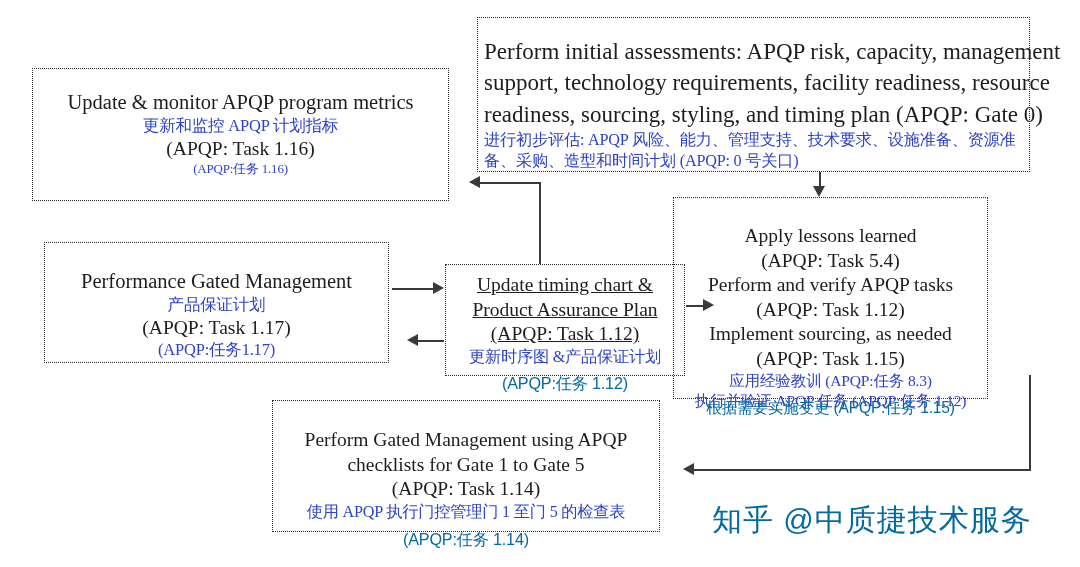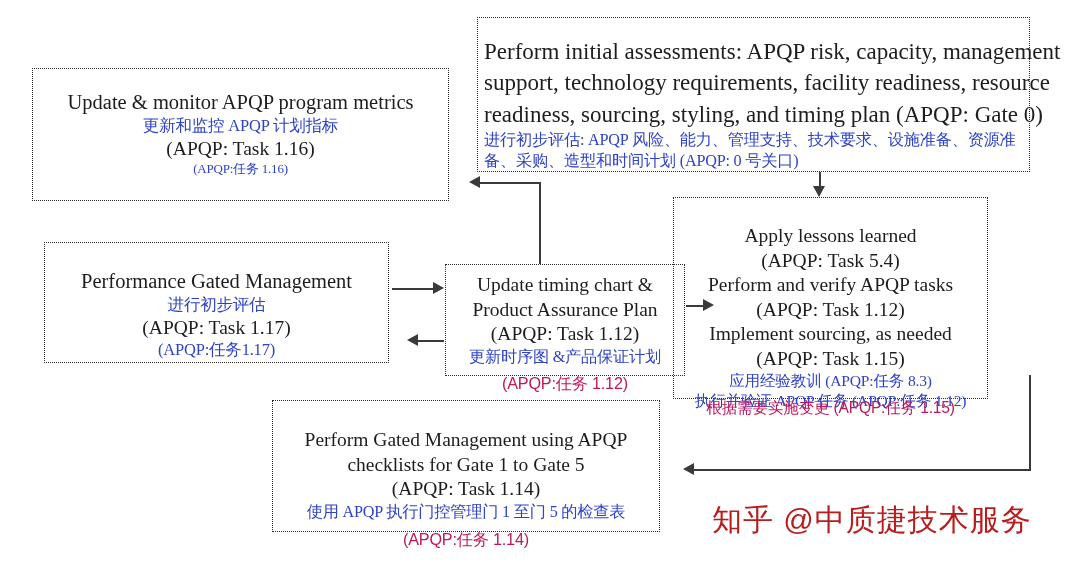--- a/index.html
+++ b/index.html
@@ -35,21 +35,21 @@
     color: #2f43c6;
     white-space: nowrap;
     letter-spacing: -0.2px;
   }
   .overflow-cn {
     position: absolute;
     left: 0;
     right: 0;
     text-align: center;
     font-family: "Liberation Sans", "DejaVu Sans", sans-serif;
-    color: #be185d;
+    color: #0369a1;
     white-space: nowrap;
     letter-spacing: -0.2px;
   }
 
   
   #box-metrics {
     left: 32px;  top: 68px;  width: 417px; height: 133px;
     padding-top: 21px;
   }
   #box-metrics .en { font-size: 20.5px; }
@@ -71,21 +71,21 @@
   }
   #box-risk .en  { font-size: 20.5px; }
   #box-risk .cn  { font-size: 16.5px; }
   #box-risk .en2 { font-size: 19.5px; }
   #box-risk .cn2 { font-size: 16.5px; }
 
   #box-timing {
     left: 445px; top: 264px; width: 240px; height: 112px;
     padding-top: 8px;
   }
-  #box-timing .en  { font-size: 19.5px; }
+  #box-timing .en  { font-size: 19.5px; text-decoration: underline; }
   #box-timing .en2 { font-size: 19.5px; }
   #box-timing .cn  { font-size: 16.2px; }
 
   #box-lessons {
     left: 673px; top: 197px; width: 315px; height: 202px;
     padding-top: 26px;
   }
   #box-lessons .en  { font-size: 19.5px; }
   #box-lessons .en2 { font-size: 19.5px; }
   #box-lessons .cn  { font-size: 15.6px; }
@@ -108,21 +108,21 @@
   }
   .arrow-left  { border-top: 6px solid transparent; border-bottom: 6px solid transparent; border-right: 11px solid #3a3a3a; }
   .arrow-right { border-top: 6px solid transparent; border-bottom: 6px solid transparent; border-left: 11px solid #3a3a3a; }
   .arrow-down  { border-left: 6px solid transparent; border-right: 6px solid transparent; border-top: 11px solid #3a3a3a; }
 
   #watermark {
     position: absolute;
     left: 712px; top: 500px;
     font-family: "Liberation Sans", "DejaVu Sans", sans-serif;
     font-size: 30px;
-    color: #b91c1c;
+    color: #0369a1;
     white-space: nowrap;
     letter-spacing: 1px;
   }
 </style>
 </head>
 <body>
 
 <div id="canvas">
 
   <div class="box" id="box-metrics">
@@ -135,21 +135,21 @@
   <div class="box" id="box-initial">
     <div class="en">Perform initial assessments: APQP risk, capacity, management</div>
     <div class="en">support, technology requirements, facility readiness, resource</div>
     <div class="en">readiness, sourcing, styling, and timing plan (APQP: Gate 0)</div>
     <div class="cn">进行初步评估: APQP 风险、能力、管理支持、技术要求、设施准备、资源准</div>
     <div class="cn">备、采购、造型和时间计划 (APQP: 0 号关口)</div>
   </div>
 
   <div class="box" id="box-risk">
     <div class="en">Performance Gated Management</div>
-    <div class="cn">进行初步评估</div>
+    <div class="cn">产品保证计划</div>
     <div class="en en2">(APQP: Task 1.17)</div>
     <div class="cn cn2">(APQP:任务1.17)</div>
   </div>
 
   <div class="box" id="box-timing">
     <div class="en">Update timing chart &amp;</div>
     <div class="en">Product Assurance Plan</div>
     <div class="en en2">(APQP: Task 1.12)</div>
     <div class="cn">更新时序图 &amp;产品保证计划</div>
     <div class="overflow-cn" style="top:108px; font-size:16.2px;">(APQP:任务 1.12)</div>

